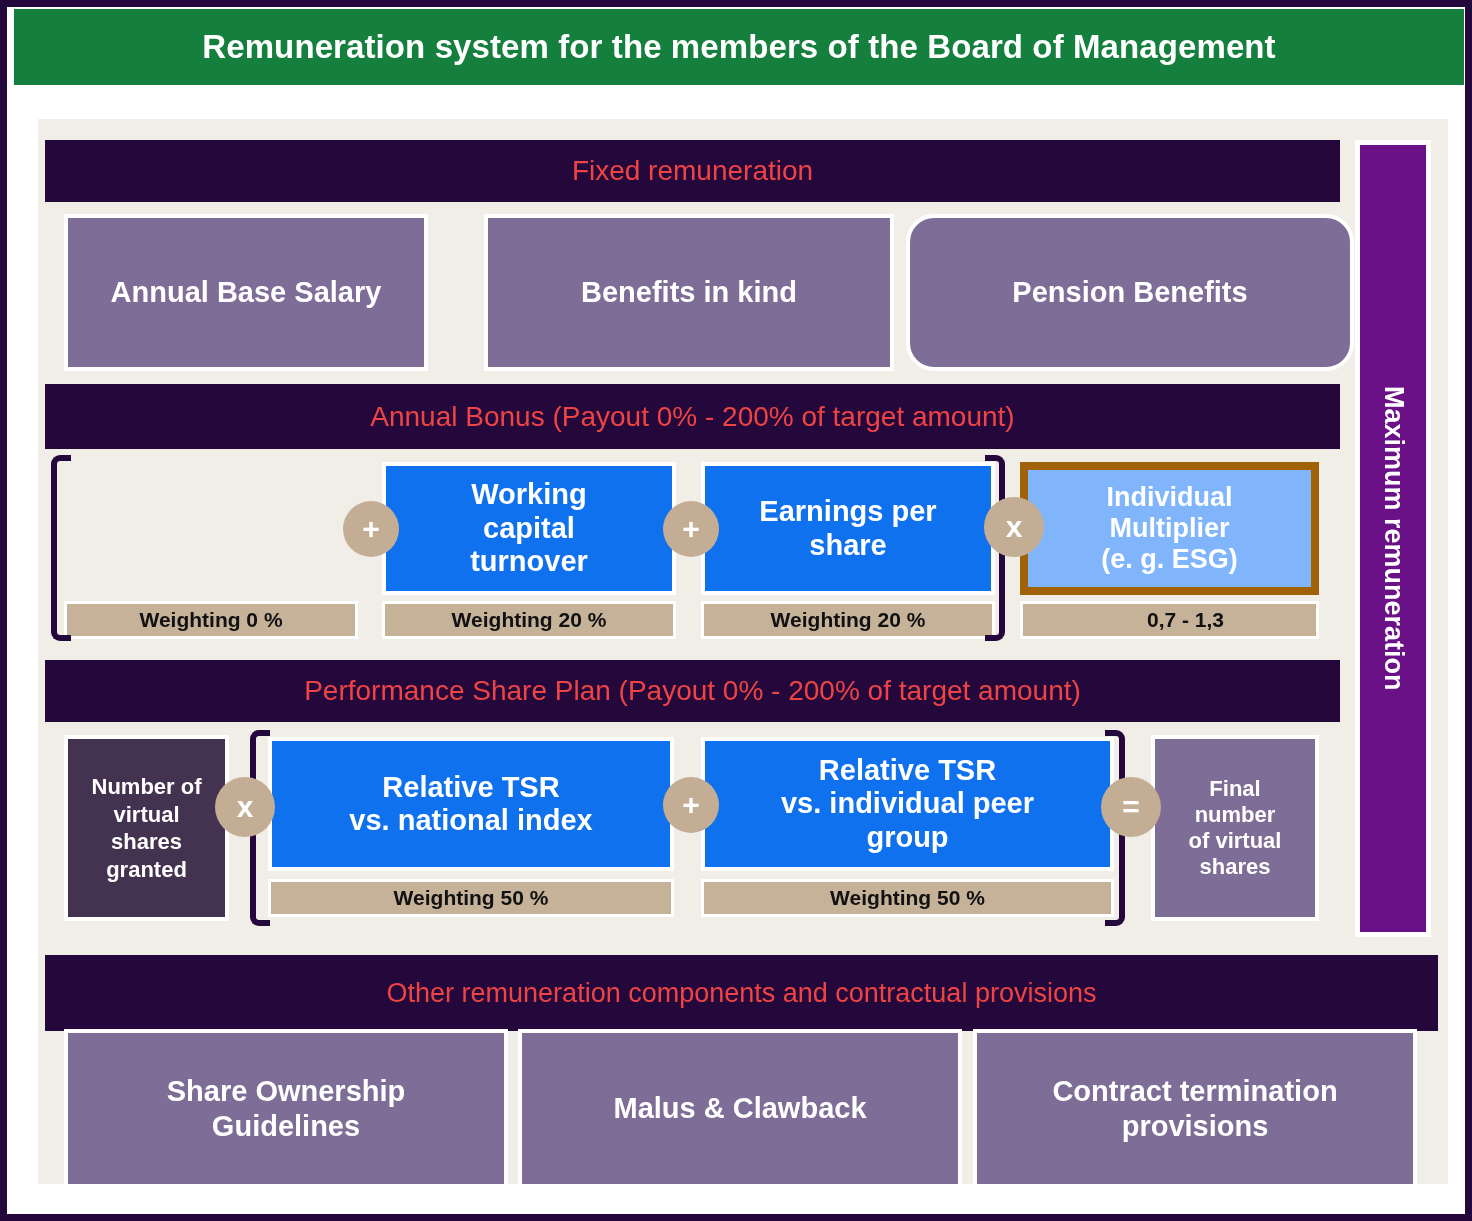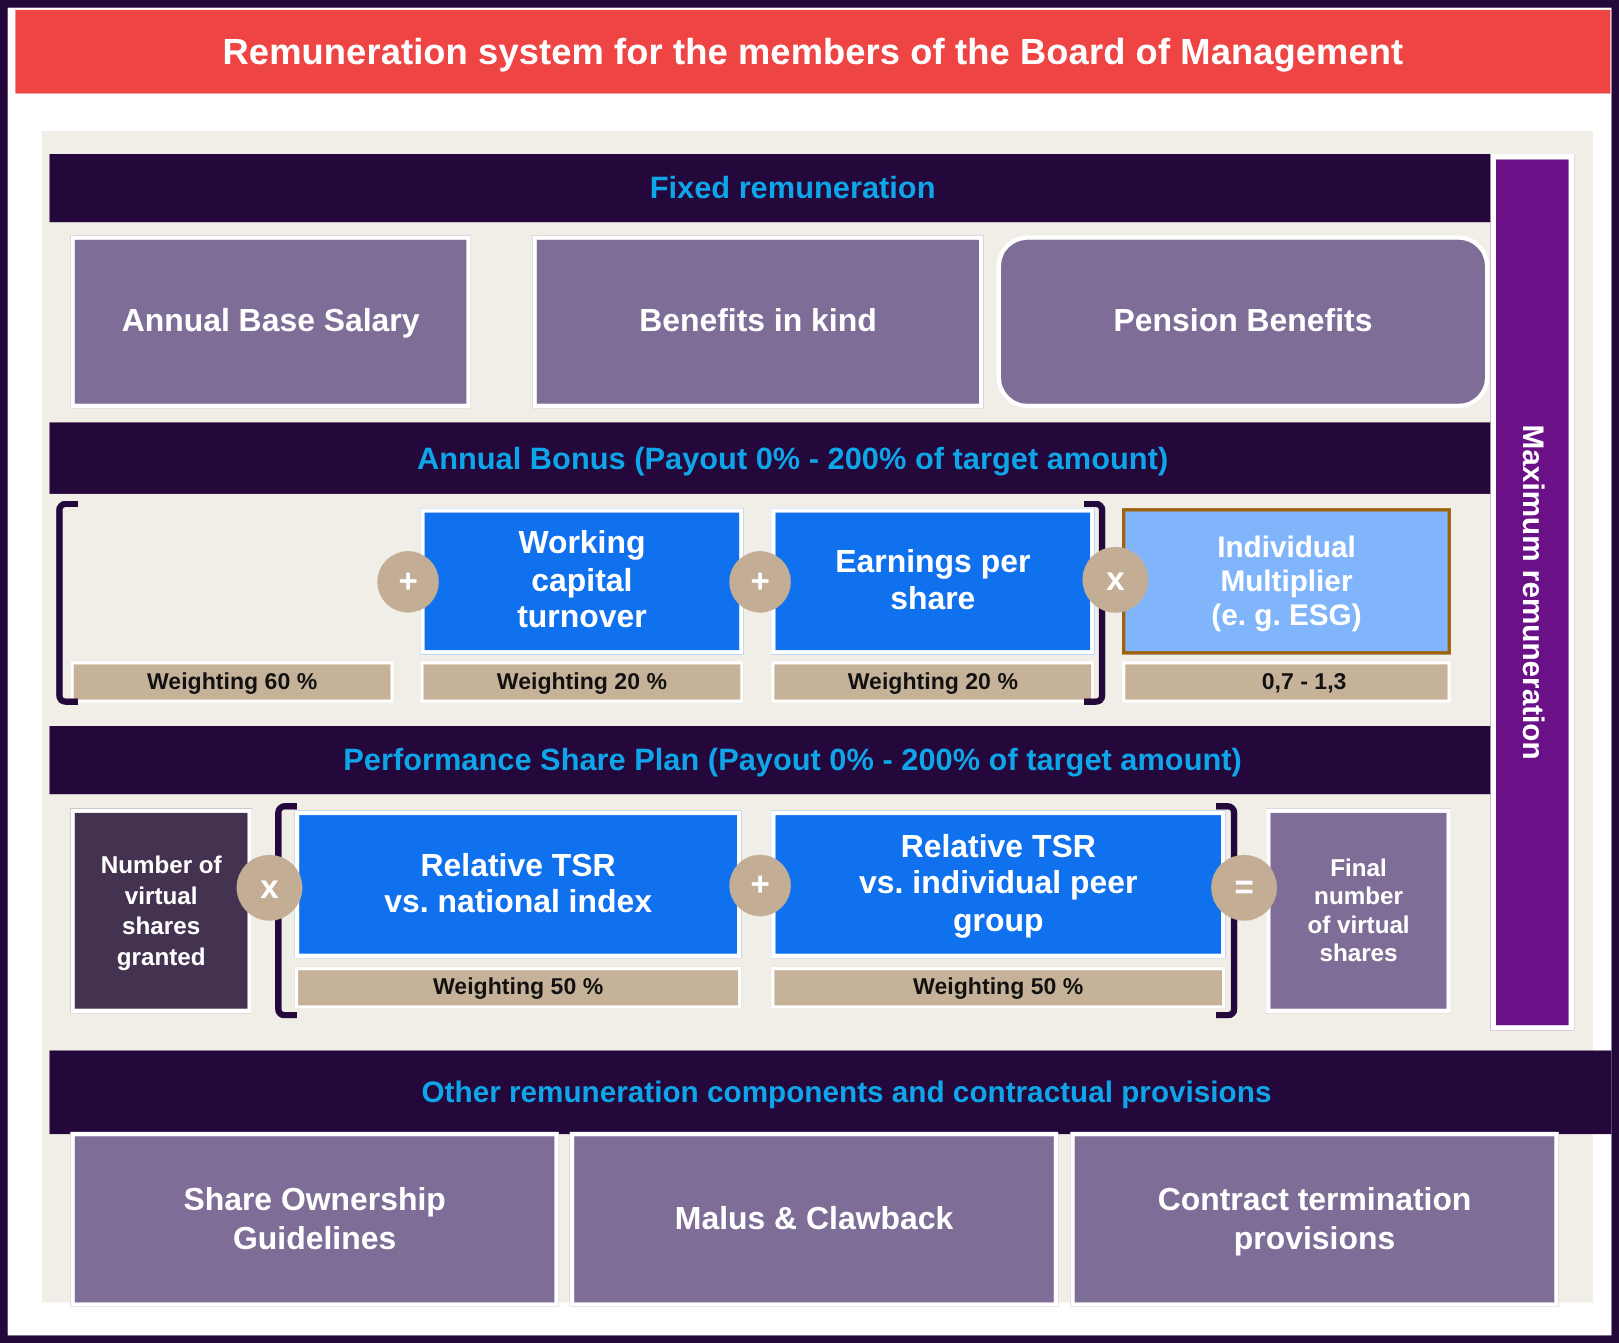--- a/index.html
+++ b/index.html
@@ -12,53 +12,52 @@
   .page{
     position:relative;width:1472px;height:1221px;
     box-sizing:border-box;
     border:7px solid #24073B;
     background:#ffffff;
     overflow:hidden;
   }
   
   .title-bar{
     position:absolute;left:7px;top:2px;width:1450px;height:76px;
-    background:#ef4444;
+    background:#15803d;
     display:flex;align-items:center;justify-content:center;
     color:#ffffff;font-weight:bold;font-size:33px;letter-spacing:.1px;
   }
   
   .body-area{
     position:absolute;left:31px;top:112px;width:1410px;height:1065px;
     background:#F1EDE7;
   }
   
   .band{
-    position:absolute;background:#24073B;color:#0ea5e9;font-weight:bold;
+    position:absolute;background:#24073B;color:#ef4444;font-weight:normal;
     display:flex;align-items:center;justify-content:center;
     font-size:28px;
-    padding-left:28px;
   }
   .mauve{
     background:#7E6D97;color:#ffffff;font-weight:bold;
     display:flex;align-items:center;justify-content:center;
     text-align:center;line-height:1.18;
     border:4px solid #ffffff;box-sizing:border-box;
   }
   .blue{
     background:#1071EE;color:#ffffff;font-weight:bold;
     display:flex;align-items:center;justify-content:center;
     text-align:center;line-height:1.15;
     border:4px solid #ffffff;box-sizing:border-box;
   }
   .lightblue{
     background:#80B4FB;color:#ffffff;font-weight:bold;
     display:flex;align-items:center;justify-content:center;
     text-align:center;line-height:1.15;
-    border:3px solid #a16207;box-sizing:border-box;
+    border:8px solid #a16207;box-sizing:border-box;
   }
   .darkbox{
     background:#443350;color:#ffffff;font-weight:bold;
     display:flex;align-items:center;justify-content:center;
     text-align:center;line-height:1.25;
     border:4px solid #ffffff;box-sizing:border-box;
   }
   .tan{
     background:#C6B299;color:#111111;font-weight:bold;
     display:flex;align-items:center;justify-content:center;
@@ -102,21 +101,21 @@
 
   <div class="mauve" style="position:absolute;left:57px;top:207px;width:364px;height:157px;font-size:29px;">Annual Base Salary</div>
   <div class="mauve" style="position:absolute;left:477px;top:207px;width:410px;height:157px;font-size:29px;">Benefits in kind</div>
   <div class="mauve" style="position:absolute;left:899px;top:207px;width:448px;height:157px;font-size:29px;border-radius:28px;">Pension Benefits</div>
 
   <div class="band" style="left:38px;top:377px;width:1295px;height:65px;">Annual Bonus (Payout 0% - 200% of target amount)</div>
 
   <div class="bracket left" style="left:44px;top:448px;width:20px;height:186px;"></div>
   <div class="bracket right" style="left:978px;top:448px;width:20px;height:186px;"></div>
 
-  <div class="tan" style="position:absolute;left:57px;top:594px;width:294px;height:38px;">Weighting 60 %</div>
+  <div class="tan" style="position:absolute;left:57px;top:594px;width:294px;height:38px;">Weighting 0 %</div>
 
   <div class="blue" style="position:absolute;left:375px;top:455px;width:294px;height:133px;font-size:29px;white-space:pre-line;">Working
 capital
 turnover</div>
   <div class="tan" style="position:absolute;left:375px;top:594px;width:294px;height:38px;">Weighting 20 %</div>
 
   <div class="blue" style="position:absolute;left:694px;top:455px;width:294px;height:133px;font-size:29px;white-space:pre-line;">Earnings per
 share</div>
   <div class="tan" style="position:absolute;left:694px;top:594px;width:294px;height:38px;">Weighting 20 %</div>
 

